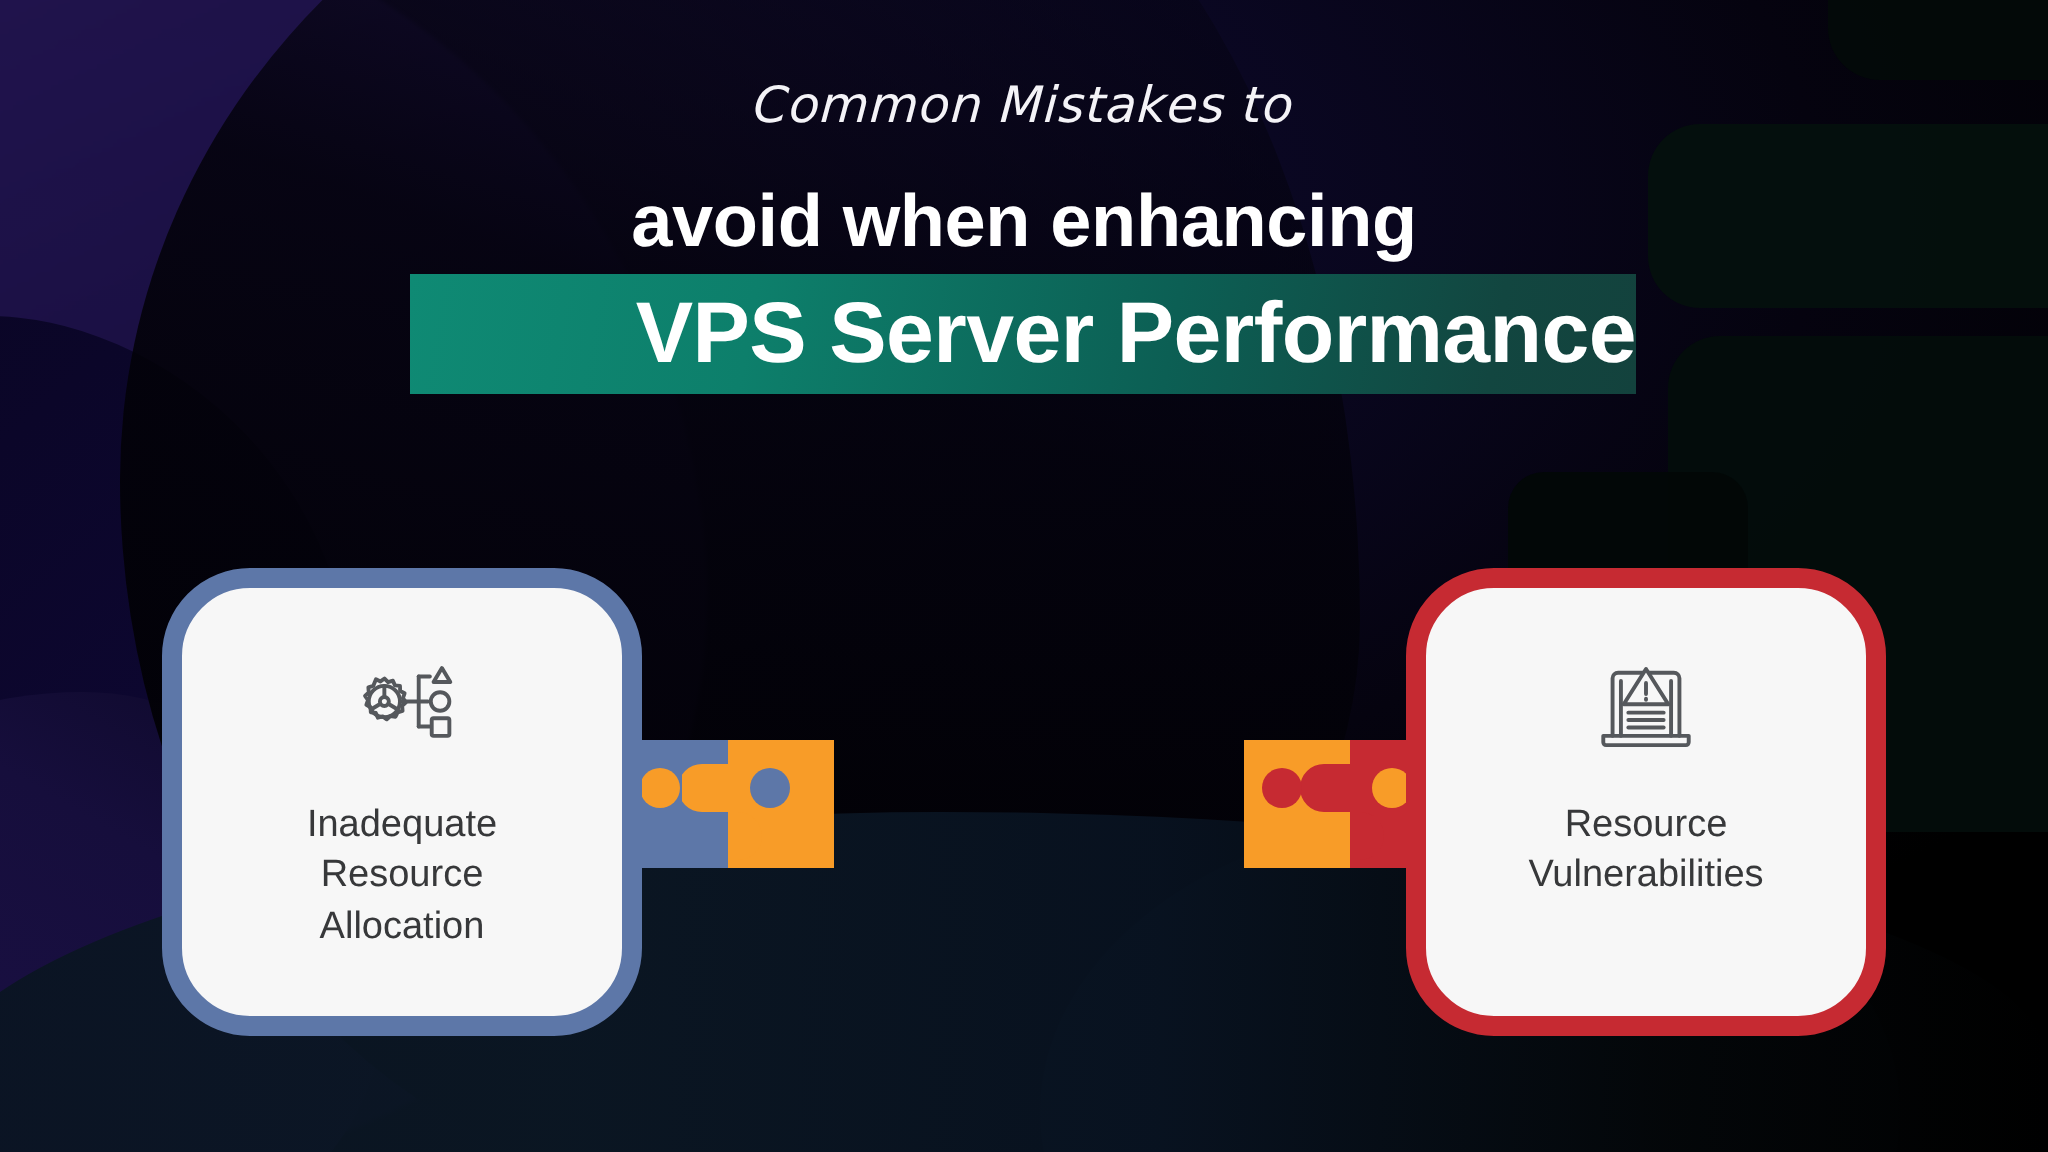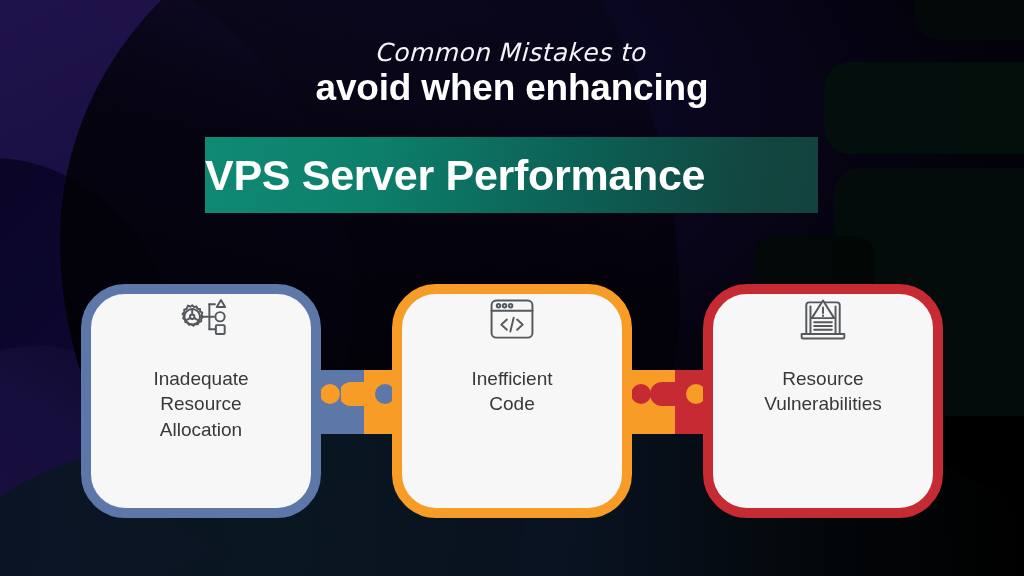--- a/index.html
+++ b/index.html
@@ -86,33 +86,33 @@
   .kicker {
     font-family:"DejaVu Sans", sans-serif;
     font-style:italic;
     font-size:25px;
     letter-spacing:.4px;
     color:#f4f3f7;
     line-height:1;
     transform:skewX(-4deg);
   }
   .subhead {
-    margin-top:4px;
+    margin-top:27px;
     font-size:37px;
     font-weight:bold;
     color:#ffffff;
     letter-spacing:-.2px;
     line-height:1.05;
   }
   .banner {
     position:absolute;
     left:205px; top:137px;
-    width:613px; height:76px;
+    width:613px; height:60px;
     background:linear-gradient(100deg, #0f8a74 0%, #0d7f6b 28%, #0c5f54 62%, #124640 88%, #13423d 100%);
-    display:flex; align-items:center; justify-content:flex-start;
+    display:flex; align-items:center; justify-content:flex-end;
     z-index:5;
   }
   .banner-text {
     font-size:43px;
     font-weight:bold;
     color:#ffffff;
     letter-spacing:-.3px;
     line-height:1;
   }
 
@@ -127,20 +127,21 @@
     position:absolute;
     top:0;
     width:240px; height:234px;
     background:#f7f7f7;
     border-radius:44px;
     border:10px solid #5d77a8;
     display:flex;
     flex-direction:column;
     align-items:center;
     justify-content:flex-start;
+    padding-top:34px;
     z-index:3;
   }
   .card-1 { left:81px;  border-color:#5d77a8; }
   .card-2 { left:392px; border-color:#f89c28; }
   .card-3 { left:703px; border-color:#c62a32; }
 
   .card-icon { width:60px; height:52px; display:block; }
   .card-label {
     margin-top:20px;
     font-size:19px;
@@ -241,34 +242,20 @@
         <path d="M41 24.5 H46"></path>
         <path d="M53.5 6.5 L58 14 H49 Z"></path>
         <circle cx="52.5" cy="24.5" r="5"></circle>
         <rect x="48" y="33.5" width="9.5" height="9.5" rx="1"></rect>
       </svg>
       <div class="card-label">Inadequate
 Resource
 Allocation</div>
     </div>
 
-    <div class="card card-2">
-      <svg class="card-icon" viewBox="0 0 64 56" fill="none" stroke="#55585c" stroke-width="2.1" stroke-linecap="round" stroke-linejoin="round" xmlns="http://www.w3.org/2000/svg">
-        <rect x="10" y="7" width="44" height="40" rx="5"></rect>
-        <path d="M10 18 H54"></path>
-        <circle cx="17.5" cy="12.6" r="1.9"></circle>
-        <circle cx="24" cy="12.6" r="1.9"></circle>
-        <circle cx="30.5" cy="12.6" r="1.9"></circle>
-        <path d="M26.5 27.5 L20.5 33 L26.5 38.5"></path>
-        <path d="M37.5 27.5 L43.5 33 L37.5 38.5"></path>
-        <path d="M33.8 25.5 L30.2 40.5"></path>
-      </svg>
-      <div class="card-label">Inefficient
-Code</div>
-    </div>
 
     <div class="card card-3">
       <svg class="card-icon" viewBox="0 0 64 56" fill="none" stroke="#55585c" stroke-width="2.1" stroke-linecap="round" stroke-linejoin="round" xmlns="http://www.w3.org/2000/svg">
         <path d="M14 43 V12 a3 3 0 0 1 3-3 H47 a3 3 0 0 1 3 3 V43"></path>
         <path d="M18.5 43 V13.5"></path>
         <path d="M45.5 43 V13.5"></path>
         <path d="M9 43 H55 v3.5 a1.5 1.5 0 0 1 -1.5 1.5 H10.5 A1.5 1.5 0 0 1 9 46.5 Z"></path>
         <path d="M32 7 L44 26 H20 Z" fill="#f7f7f7"></path>
         <path d="M32 14.5 V20.5"></path>
         <path d="M32 23 V23.6"></path>

